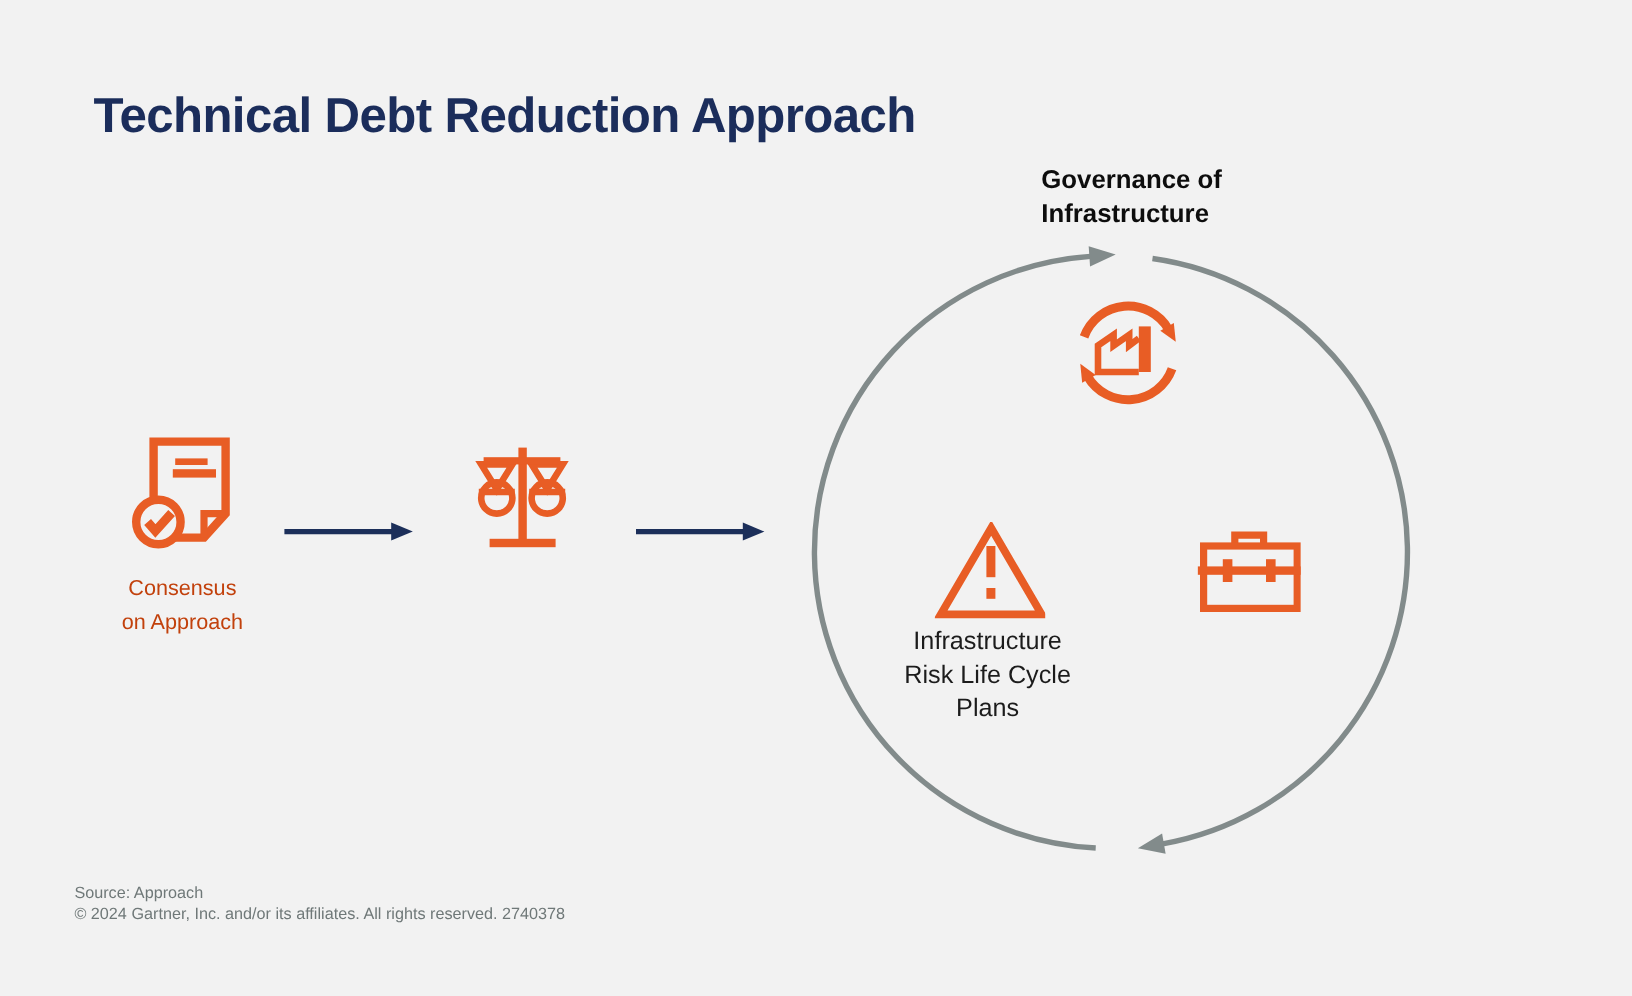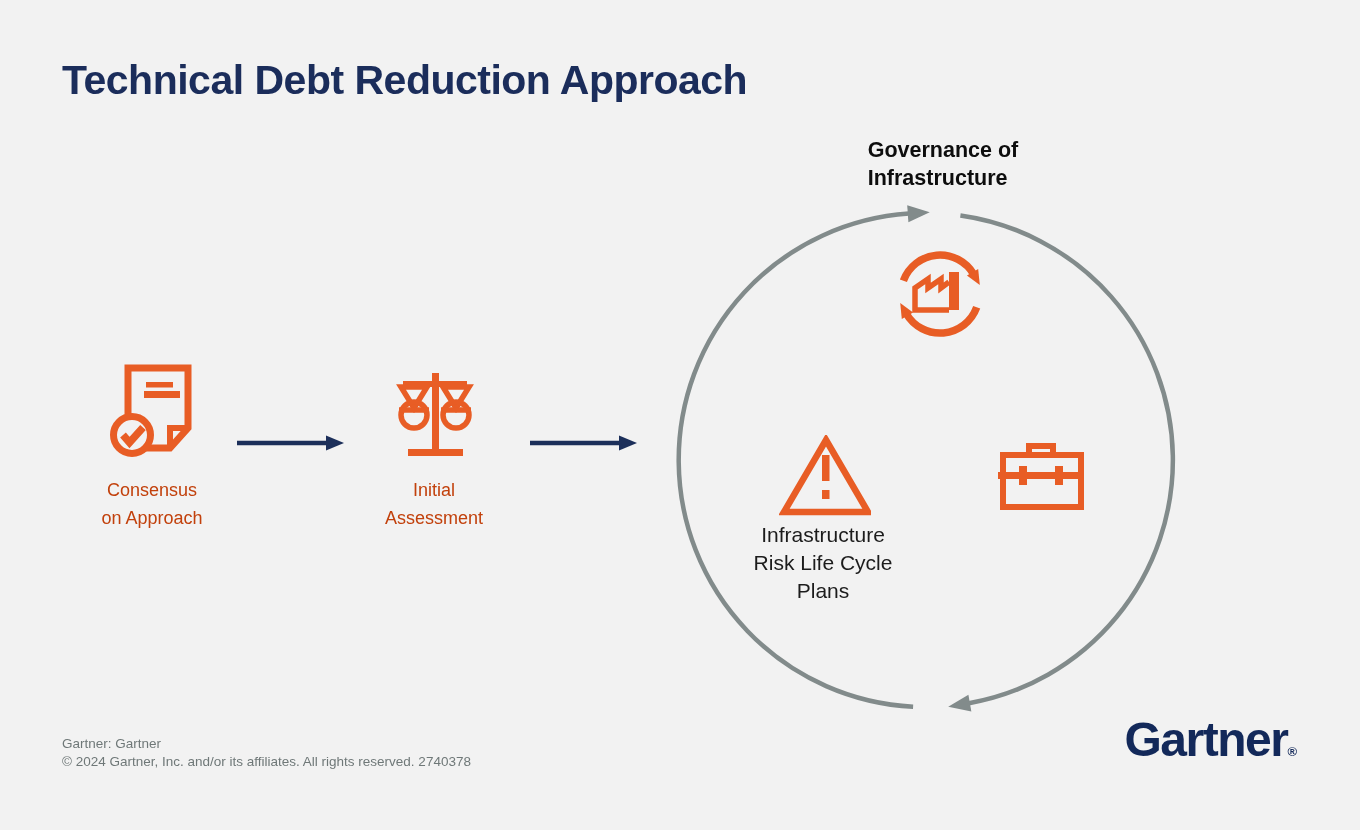--- a/index.html
+++ b/index.html
@@ -1,20 +1,20 @@
 <!DOCTYPE html>
 <html><head>
 <meta charset="utf-8">
 <style>
   html,body{margin:0;padding:0;}
   body{background:#F2F2F2;font-family:"Liberation Sans",sans-serif;}
   .canvas{position:relative;width:1360px;height:830px;background:#F2F2F2;overflow:hidden;}
 
   .page-title{
-    position:absolute;left:62px;top:58px;margin:0;
+    position:absolute;left:62px;top:58px;margin:16px;
     font-size:41px;font-weight:700;letter-spacing:-0.5px;
     color:#1B2D5B;line-height:1.1;
   }
 
   .icon{position:absolute;}
 
   .step-label{
     position:absolute;transform:translateX(-50%);
     text-align:center;font-size:18px;line-height:28px;
     color:#c2410c;white-space:pre-line;
@@ -68,22 +68,20 @@
     <path d="M11,18 L37,18 L24,39 Z" fill="none" stroke="#E85D25" stroke-width="5.5"></path>
     <circle cx="24" cy="46" r="13" fill="none" stroke="#E85D25" stroke-width="5.5"></circle>
     <line x1="9" y1="41" x2="39" y2="41" stroke="#E85D25" stroke-width="5.5"></line>
     <path d="M53,18 L79,18 L66,39 Z" fill="none" stroke="#E85D25" stroke-width="5.5"></path>
     <circle cx="66" cy="46" r="13" fill="none" stroke="#E85D25" stroke-width="5.5"></circle>
     <line x1="51" y1="41" x2="81" y2="41" stroke="#E85D25" stroke-width="5.5"></line>
     <rect x="42" y="4" width="7" height="78" fill="#E85D25"></rect>
     <rect x="13" y="12" width="64" height="6" fill="#E85D25"></rect>
     <rect x="18" y="80" width="55" height="7" fill="#E85D25"></rect>
   </svg>
-  <div class="step-label" style="left:434px;top:476px">Initial
-Assessment</div>
 
   <svg class="icon" style="left:528px;top:431px" width="116" height="24" viewBox="0 0 116 24">
     <defs>
       <marker id="ah-navy2" markerUnits="userSpaceOnUse" markerWidth="20" markerHeight="18" refX="2" refY="9" orient="auto">
           <path d="M1,1.5 L19,9 L1,16.5 Z" fill="#1C2F5A"></path>
         </marker>
     </defs>
     <line x1="2" y1="12" x2="92" y2="12" stroke="#1C2F5A" stroke-width="4.5" marker-end="url(#ah-navy2)"></line>
   </svg>
 
@@ -123,19 +121,18 @@
 
   <svg class="icon" style="left:998px;top:441px" width="86" height="70" viewBox="0 0 86 70">
     <path d="M31,15 V5 H55 V15" fill="none" stroke="#E85D25" stroke-width="6"></path>
     <rect x="5" y="14" width="78" height="52" fill="none" stroke="#E85D25" stroke-width="6"></rect>
     <rect x="0" y="31" width="86" height="7" fill="#E85D25"></rect>
     <rect x="21" y="25" width="8" height="19" fill="#E85D25"></rect>
     <rect x="57" y="25" width="8" height="19" fill="#E85D25"></rect>
   </svg>
 
   <div class="footer">
-    <div>Gartner: Gartner</div>
+    <div>Source: Approach</div>
     <div>© 2024 Gartner, Inc. and/or its affiliates. All rights reserved. 2740378</div>
   </div>
 
-  <div class="logo"><span>Gartner</span><span class="reg">®</span></div>
 
 </div>
 
 </body></html>

